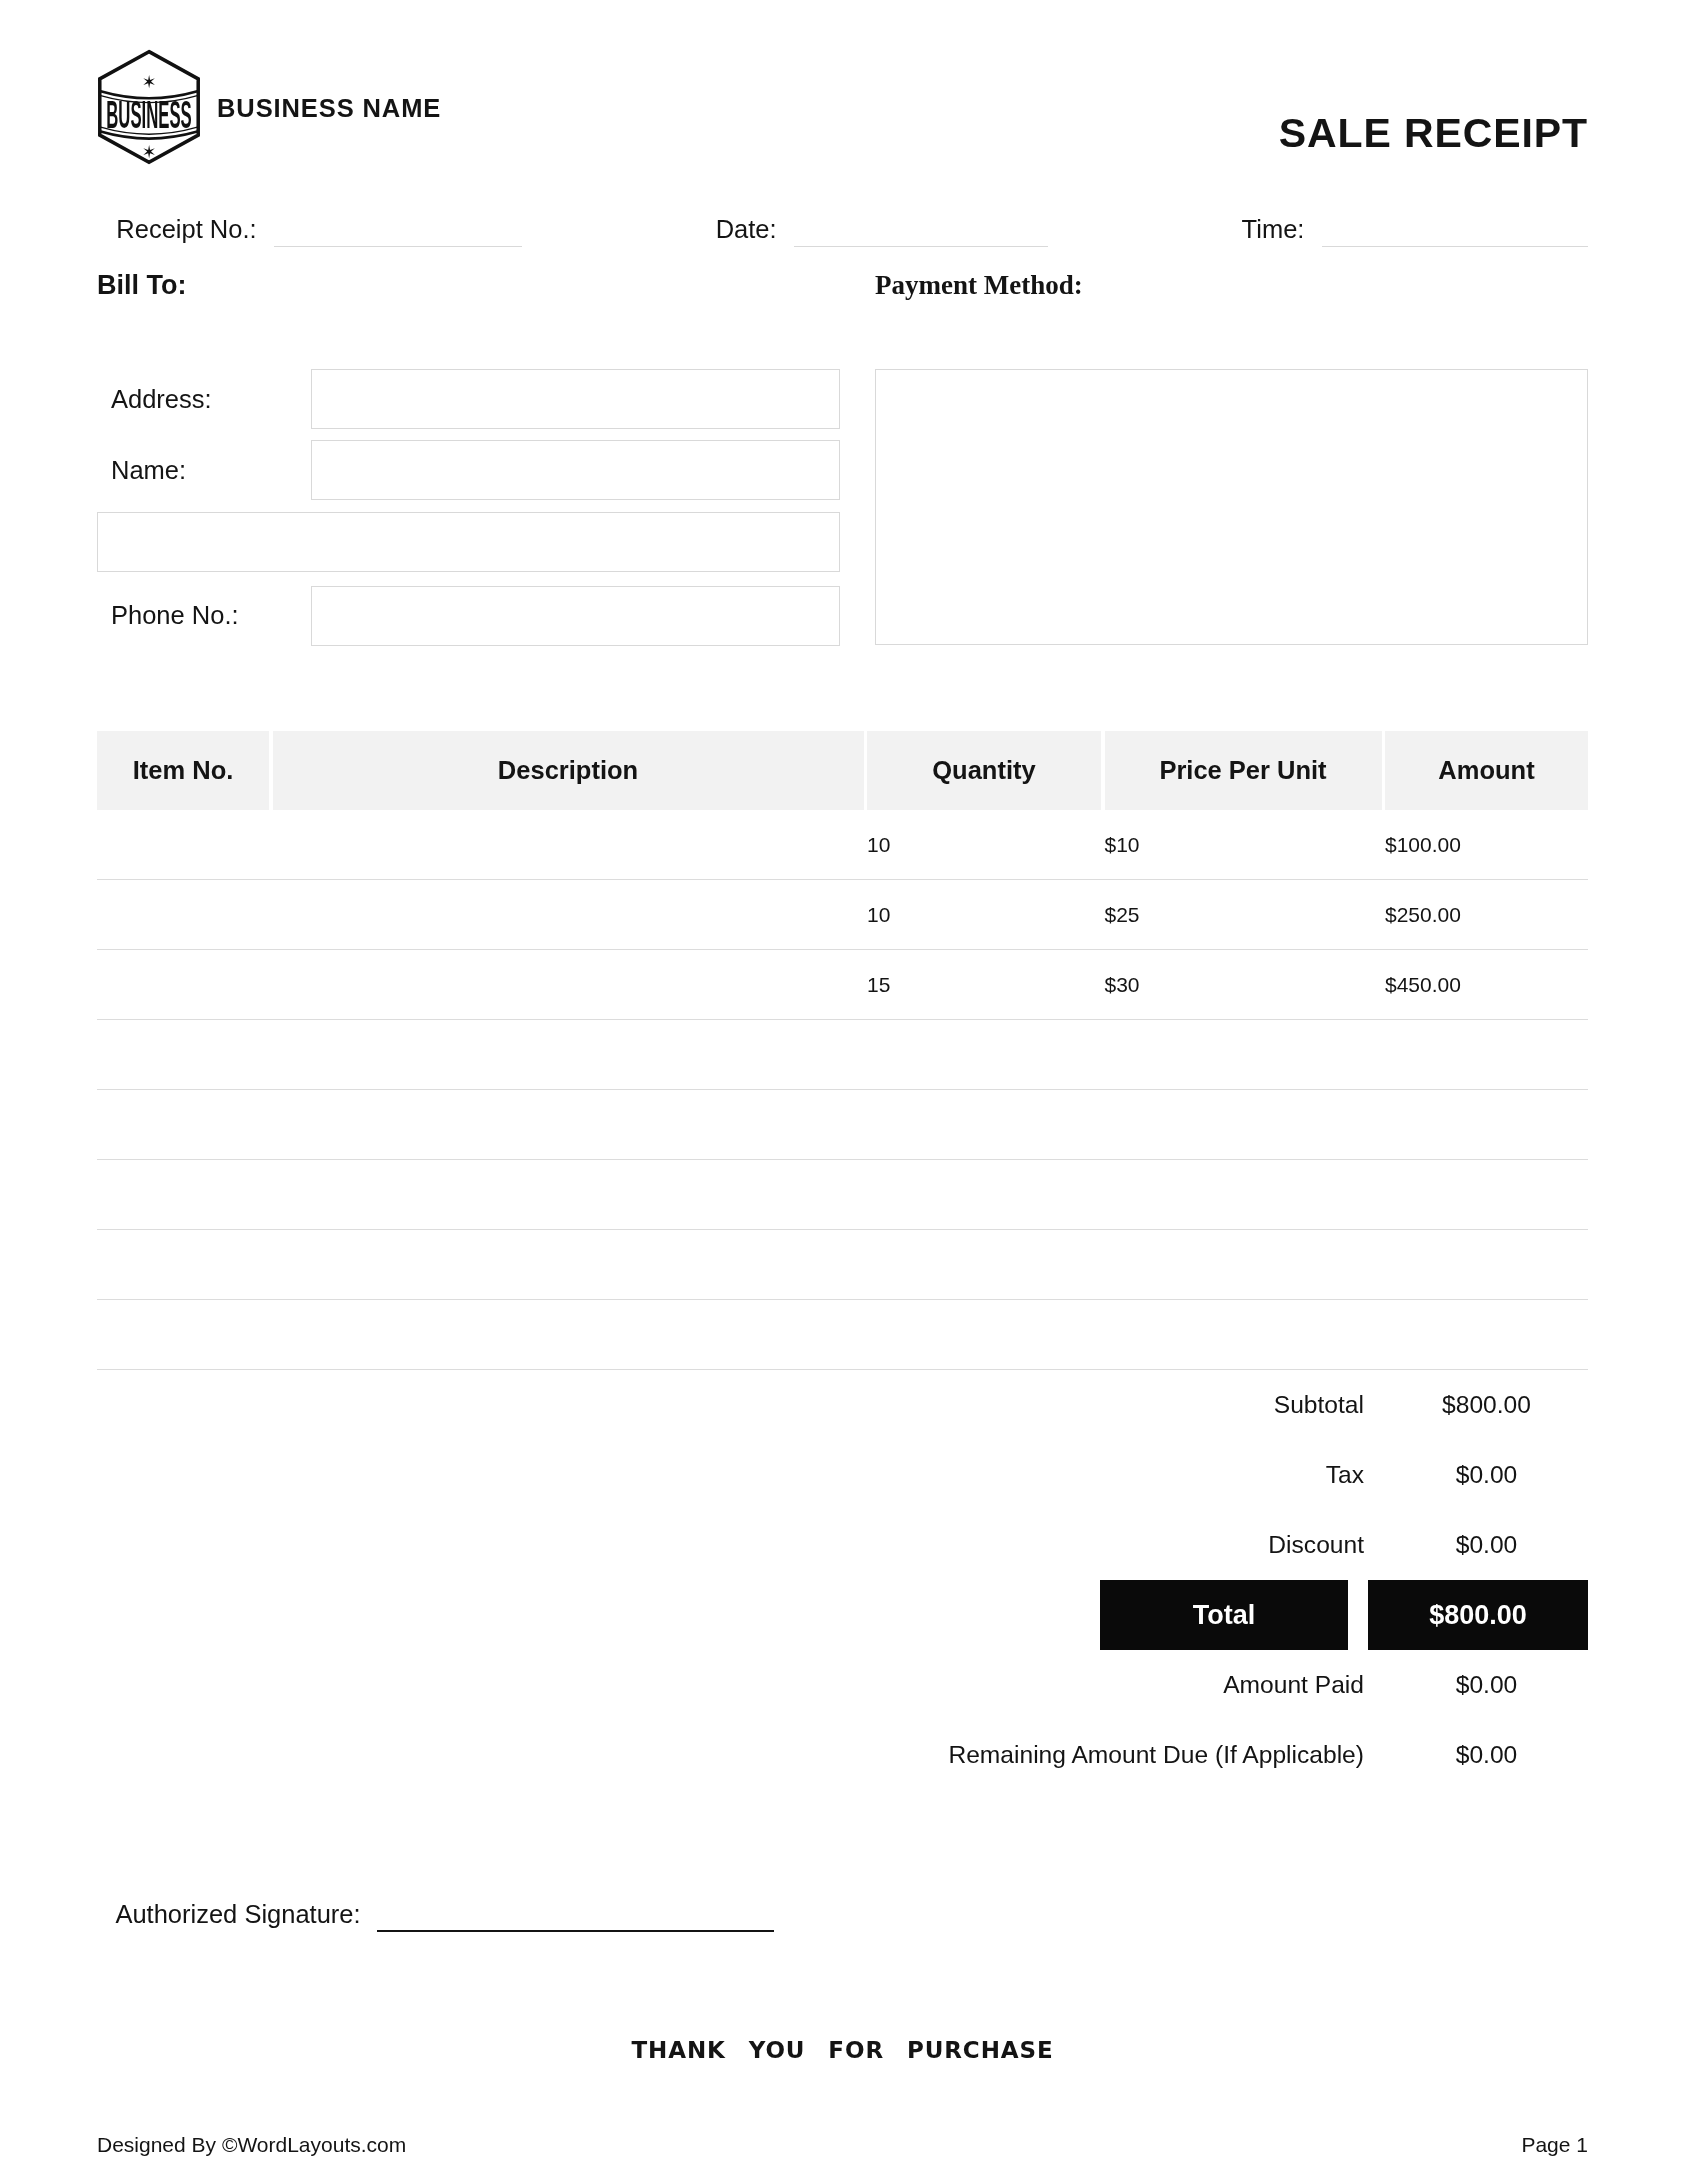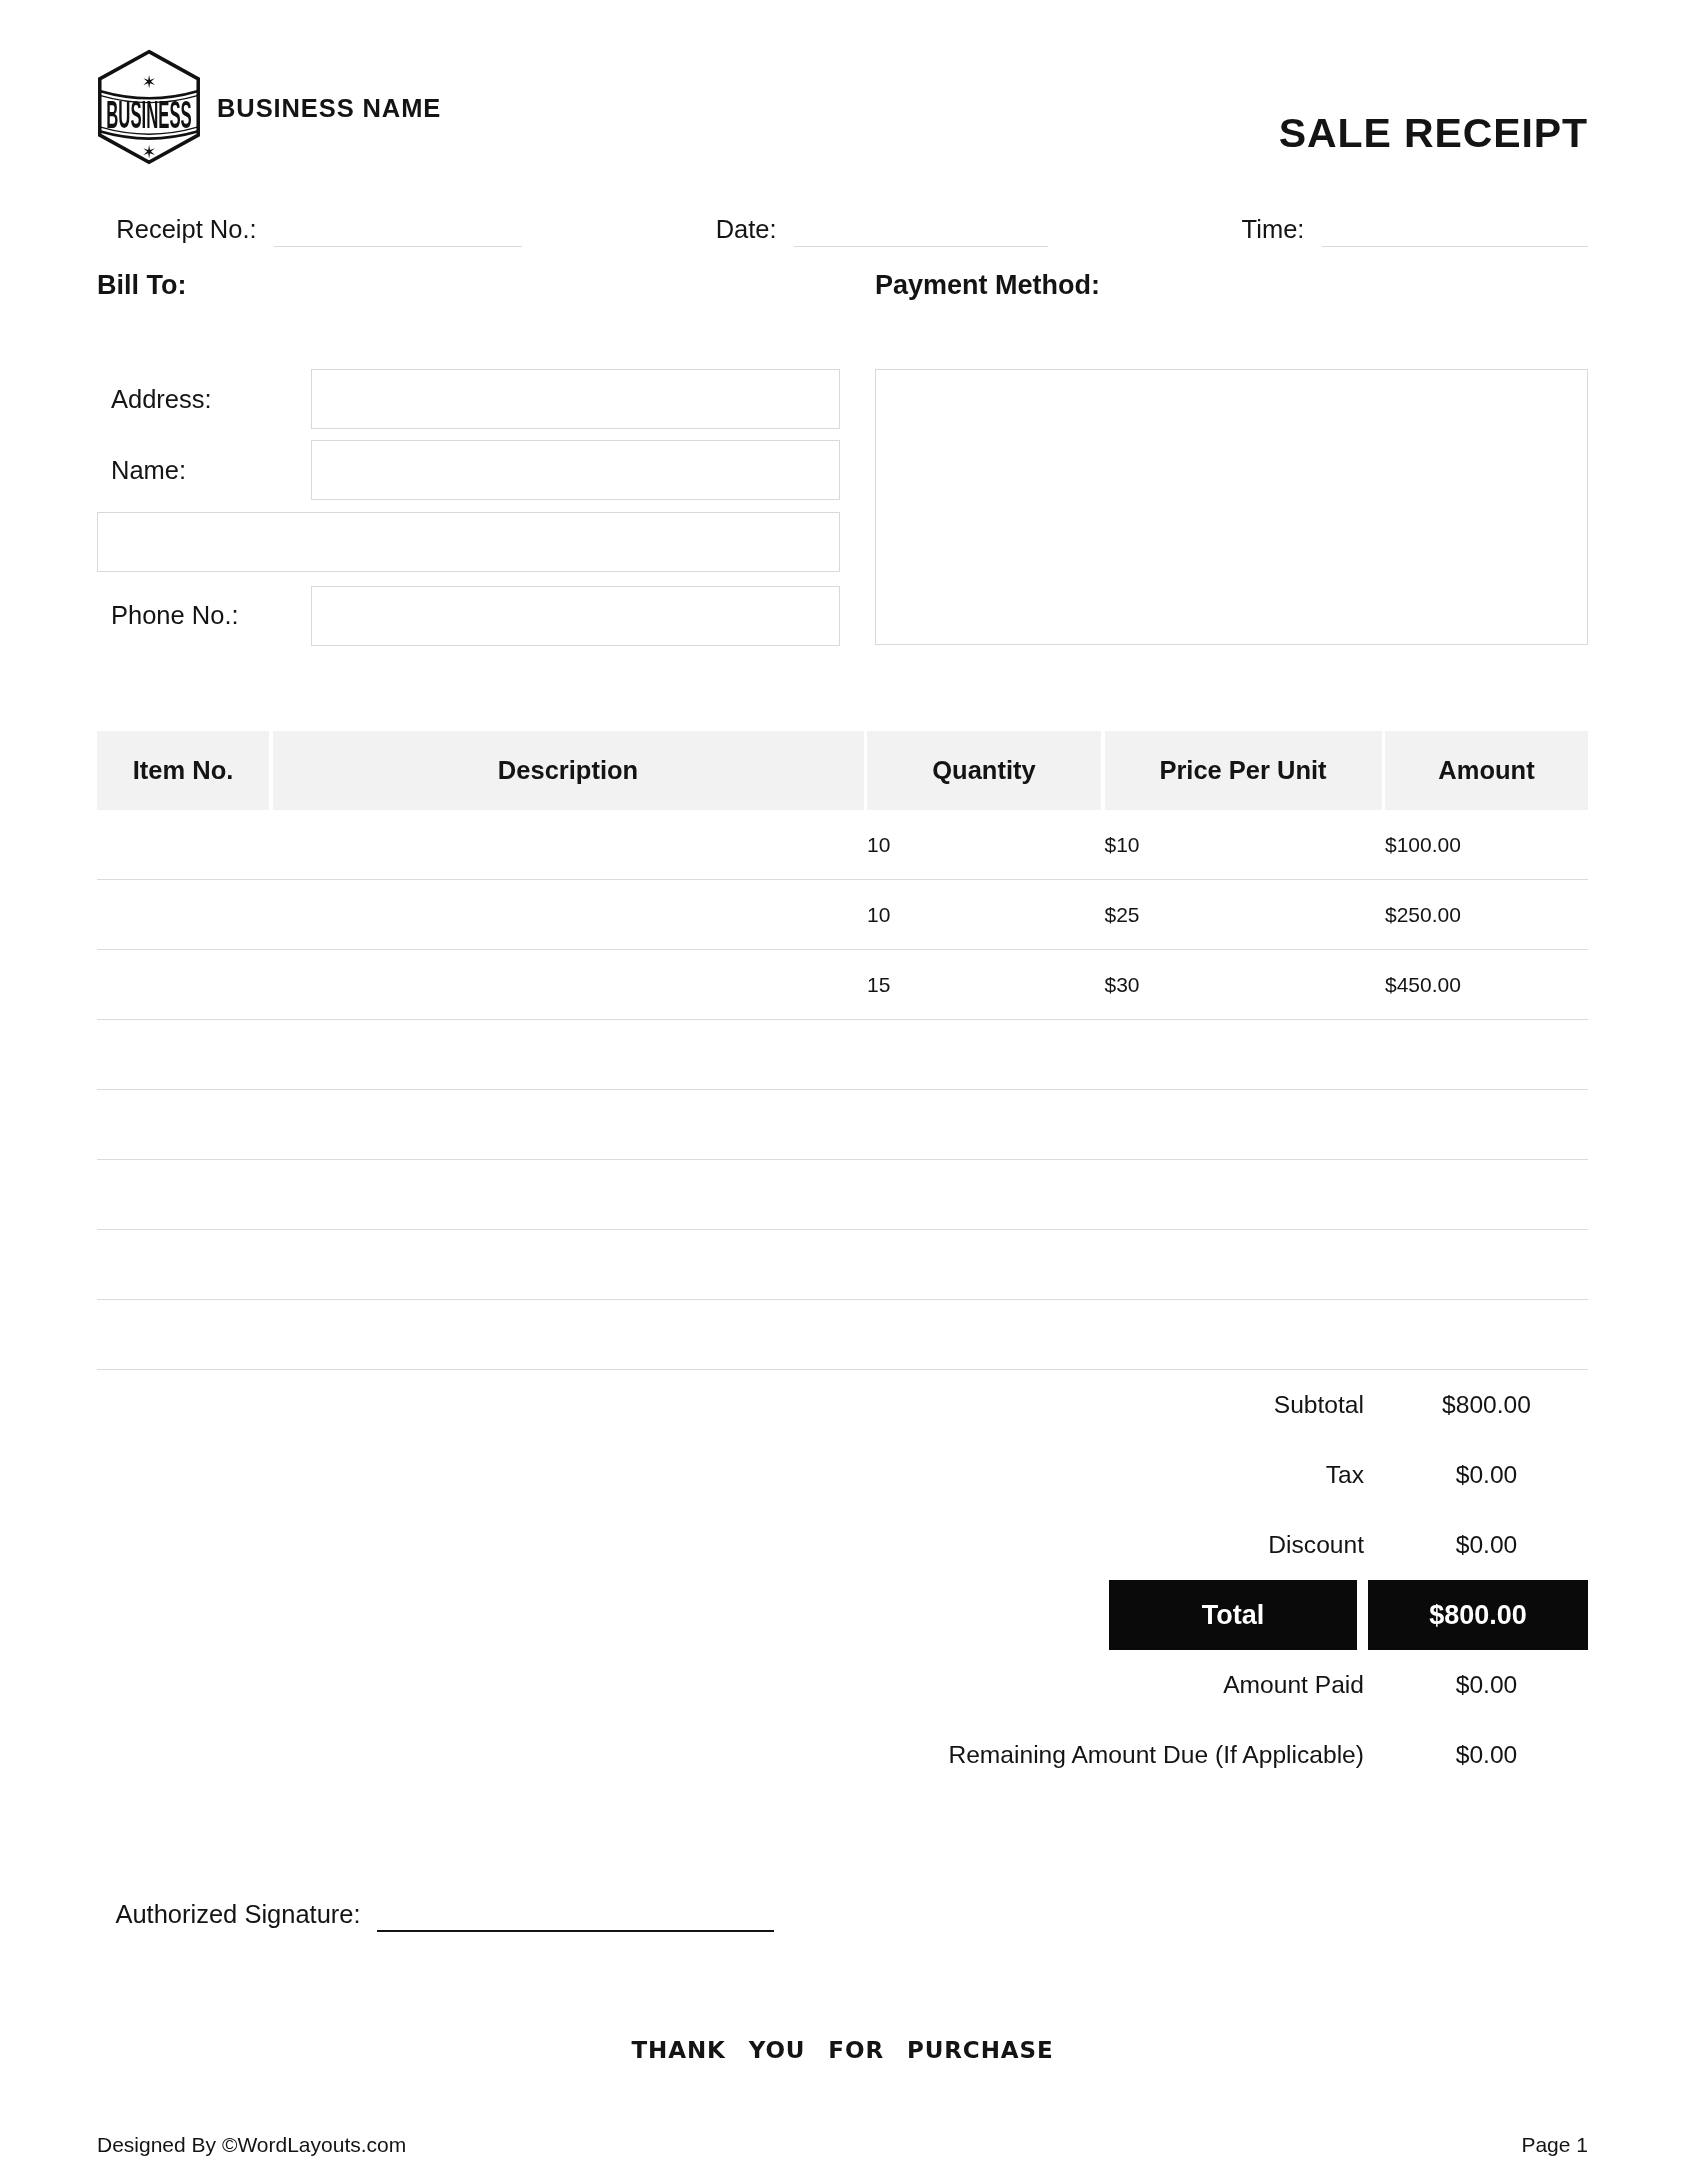--- a/index.html
+++ b/index.html
@@ -23,21 +23,21 @@
   .meta-item { display:flex; align-items:flex-end; }
   .meta-label { line-height:35px; }
   .meta-line { display:inline-block; height:32px; margin-left:17.6px; border-bottom:1.8px solid #d9d9d9; }
   .line-receipt { width:248px; }
   .line-date { width:254px; }
   .line-time { width:266px; }
 
   
   .info-cols { margin-top:21px; display:flex; gap:35px; }
   .bill-col { width:743px; }
-  .pay-col { flex:1; }
+  .pay-col { flex:1;font-family:Liberation Serif, serif; }
   .col-heading { font-size:27px; font-weight:700; line-height:35px; }
   .bill-fields { margin-top:66px; }
   .field-row { display:flex; align-items:center; margin-bottom:11.4px; padding-left:14px; }
   .field-label { width:200px; font-size:25.5px; }
   .input-box { flex:1; height:60px; border:1.8px solid #d9d9d9; background:#fff; }
   .full-box { width:100%; height:60px; border:1.8px solid #d9d9d9; margin-bottom:14px; }
   .pay-box { margin-top:66px; height:276px; border:1.8px solid #d9d9d9; }
 
   
   .items-table { margin-top:74px; }
@@ -49,21 +49,21 @@
   .thead { height:79px;text-align:right; }
   .th { background:#f2f2f2; display:flex; align-items:center; justify-content:center;
         font-size:25.5px; font-weight:700; }
   .trow { height:70px; border-bottom:1.8px solid #dcdcdc; align-items:center; }
   .td { font-size:21px; }
 
   
   .total-line { height:70px; display:flex; align-items:center; font-size:24.6px; }
   .tl-label { flex:1; text-align:right; padding-right:21px; }
   .tl-value { width:203px; text-align:center; }
-  .total-black { height:70px; display:flex; justify-content:flex-end; gap:11px; }
+  .total-black { height:70px; display:flex; justify-content:flex-end; gap:20px; }
   .tb-cell { background:#0a0a0a; color:#ffffff; font-weight:700; font-size:27px;
              display:flex; align-items:center; justify-content:center; }
   .tb-label { width:248px; }
   .tb-value { width:220px; }
 
   
   .sig-row { margin-top:107px; padding-left:18.4px; display:flex; align-items:flex-end; font-size:25.5px; }
   .sig-label { line-height:35px; }
   .sig-line { width:397px; height:30px; margin-left:16px; border-bottom:2.6px solid #141414; }
   .thanks { margin-top:105px; text-align:center; font-family:"DejaVu Sans", sans-serif;

